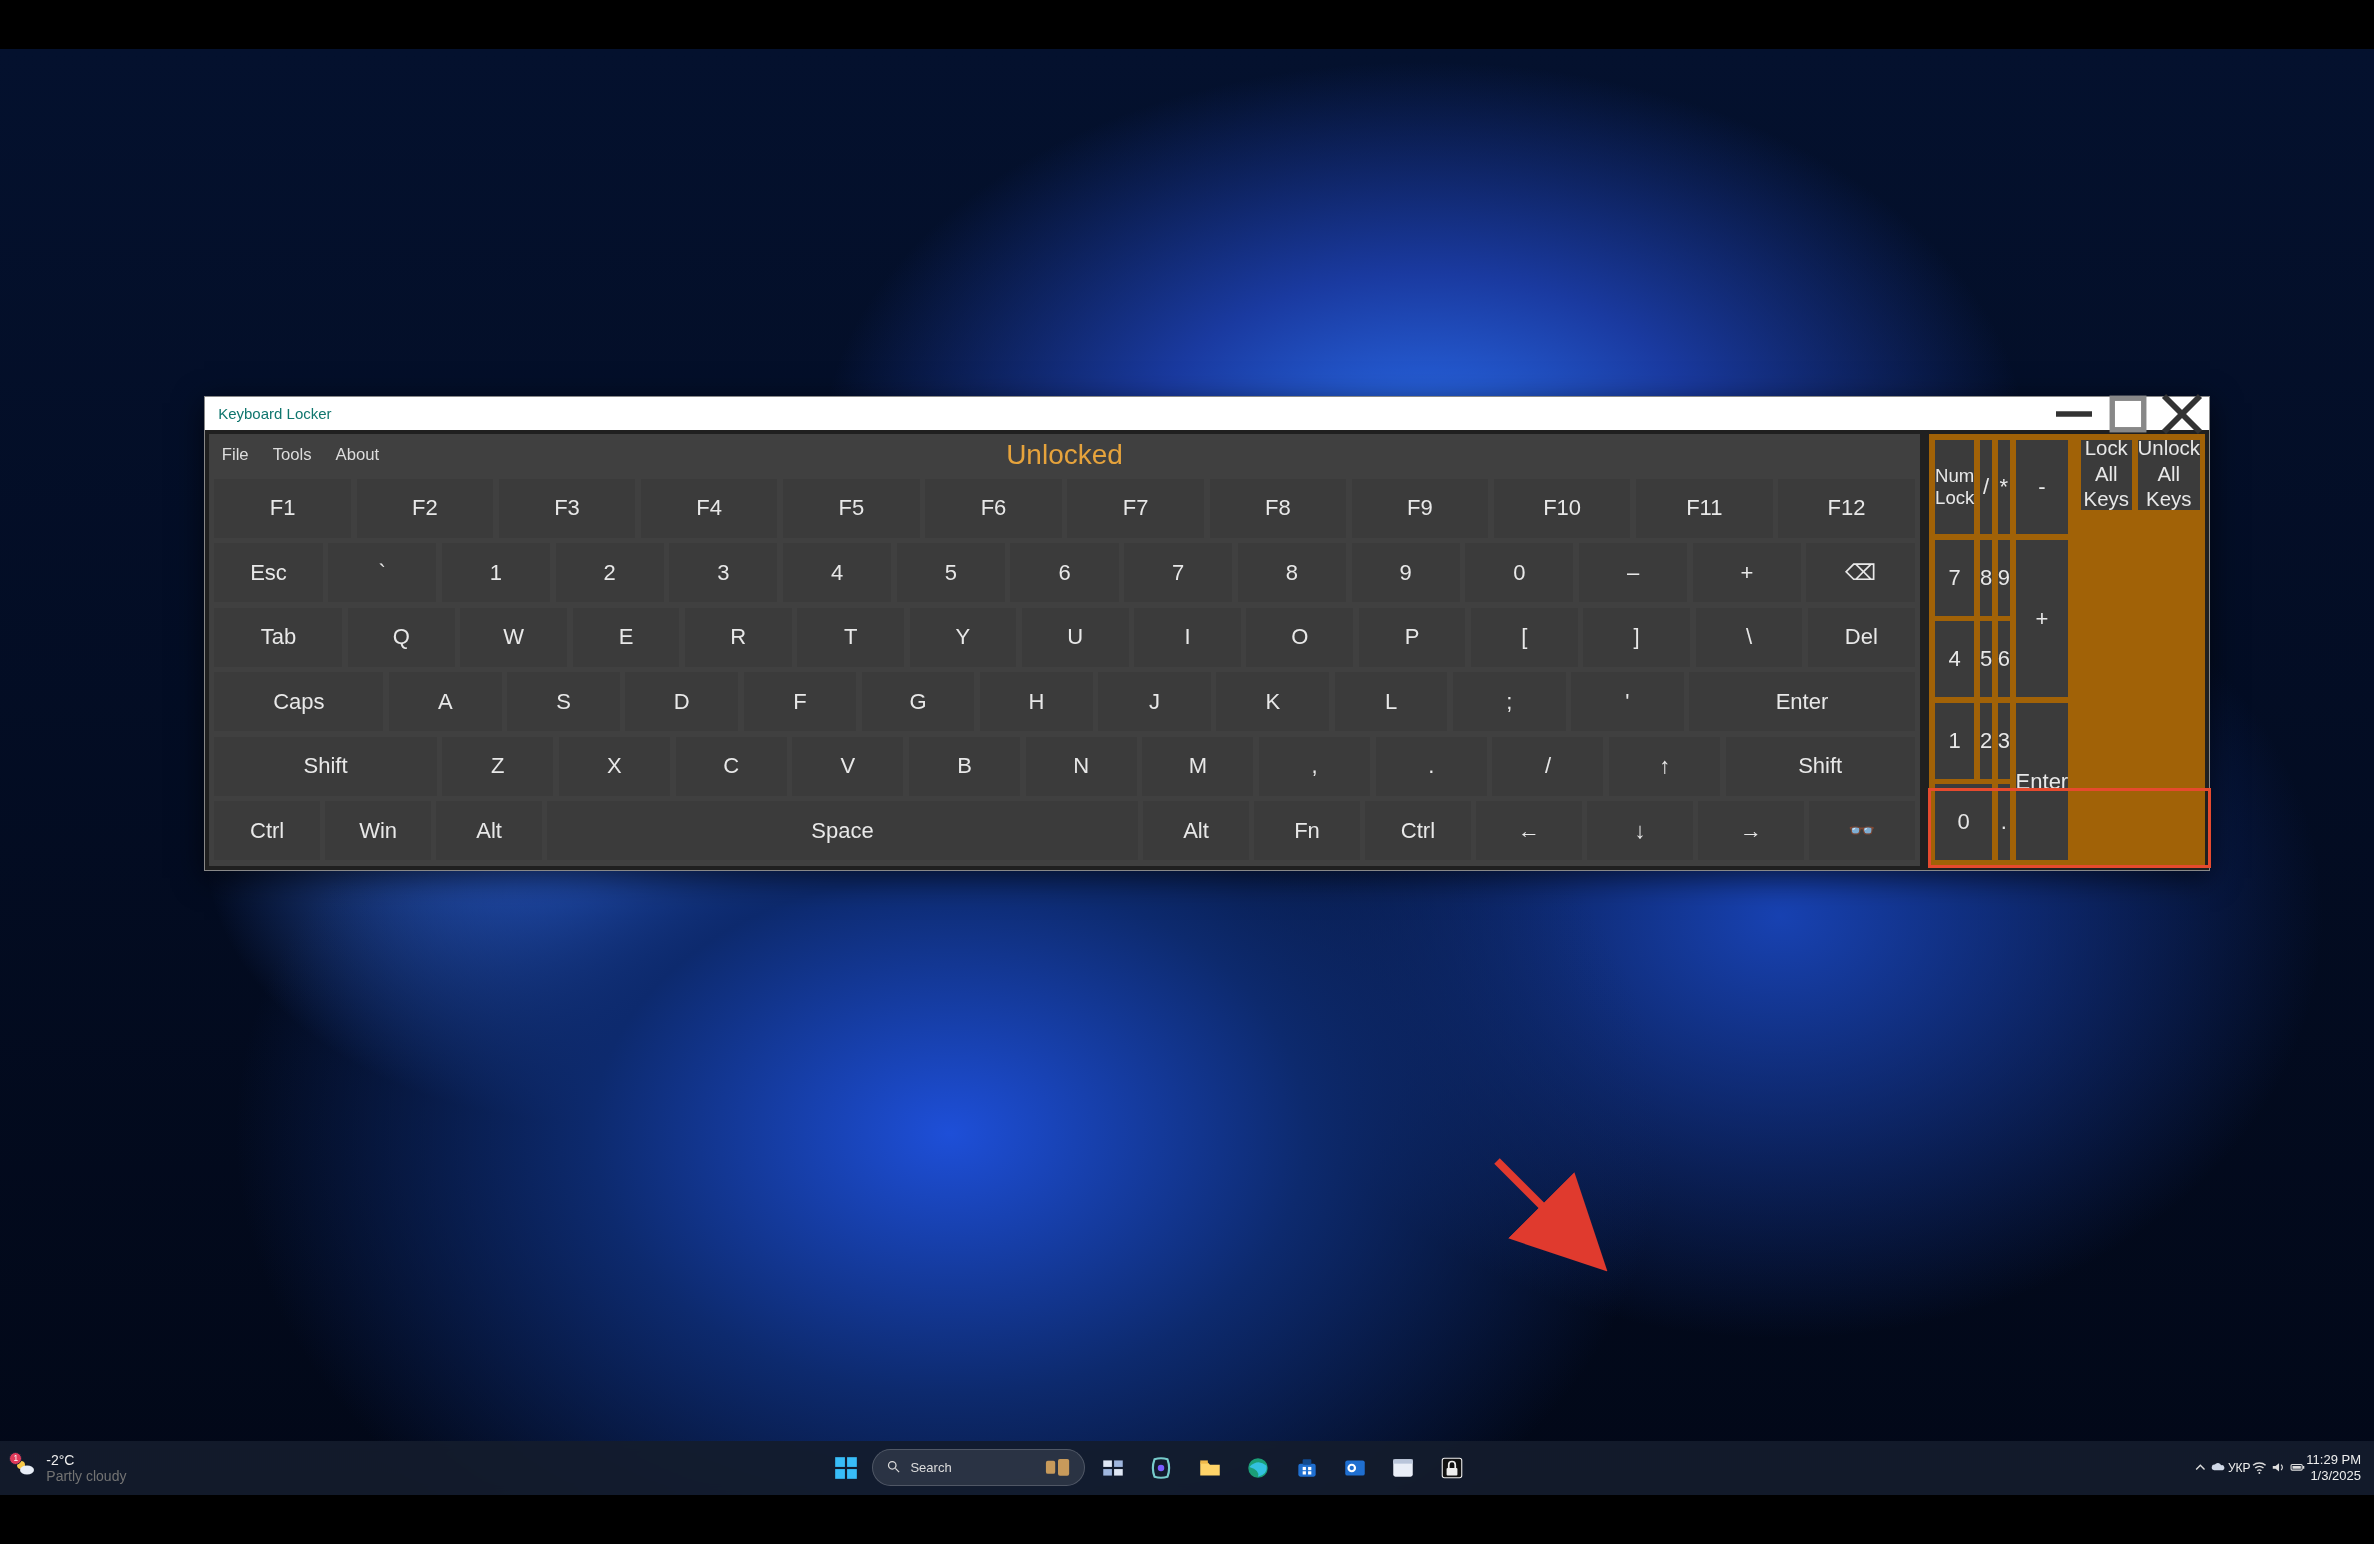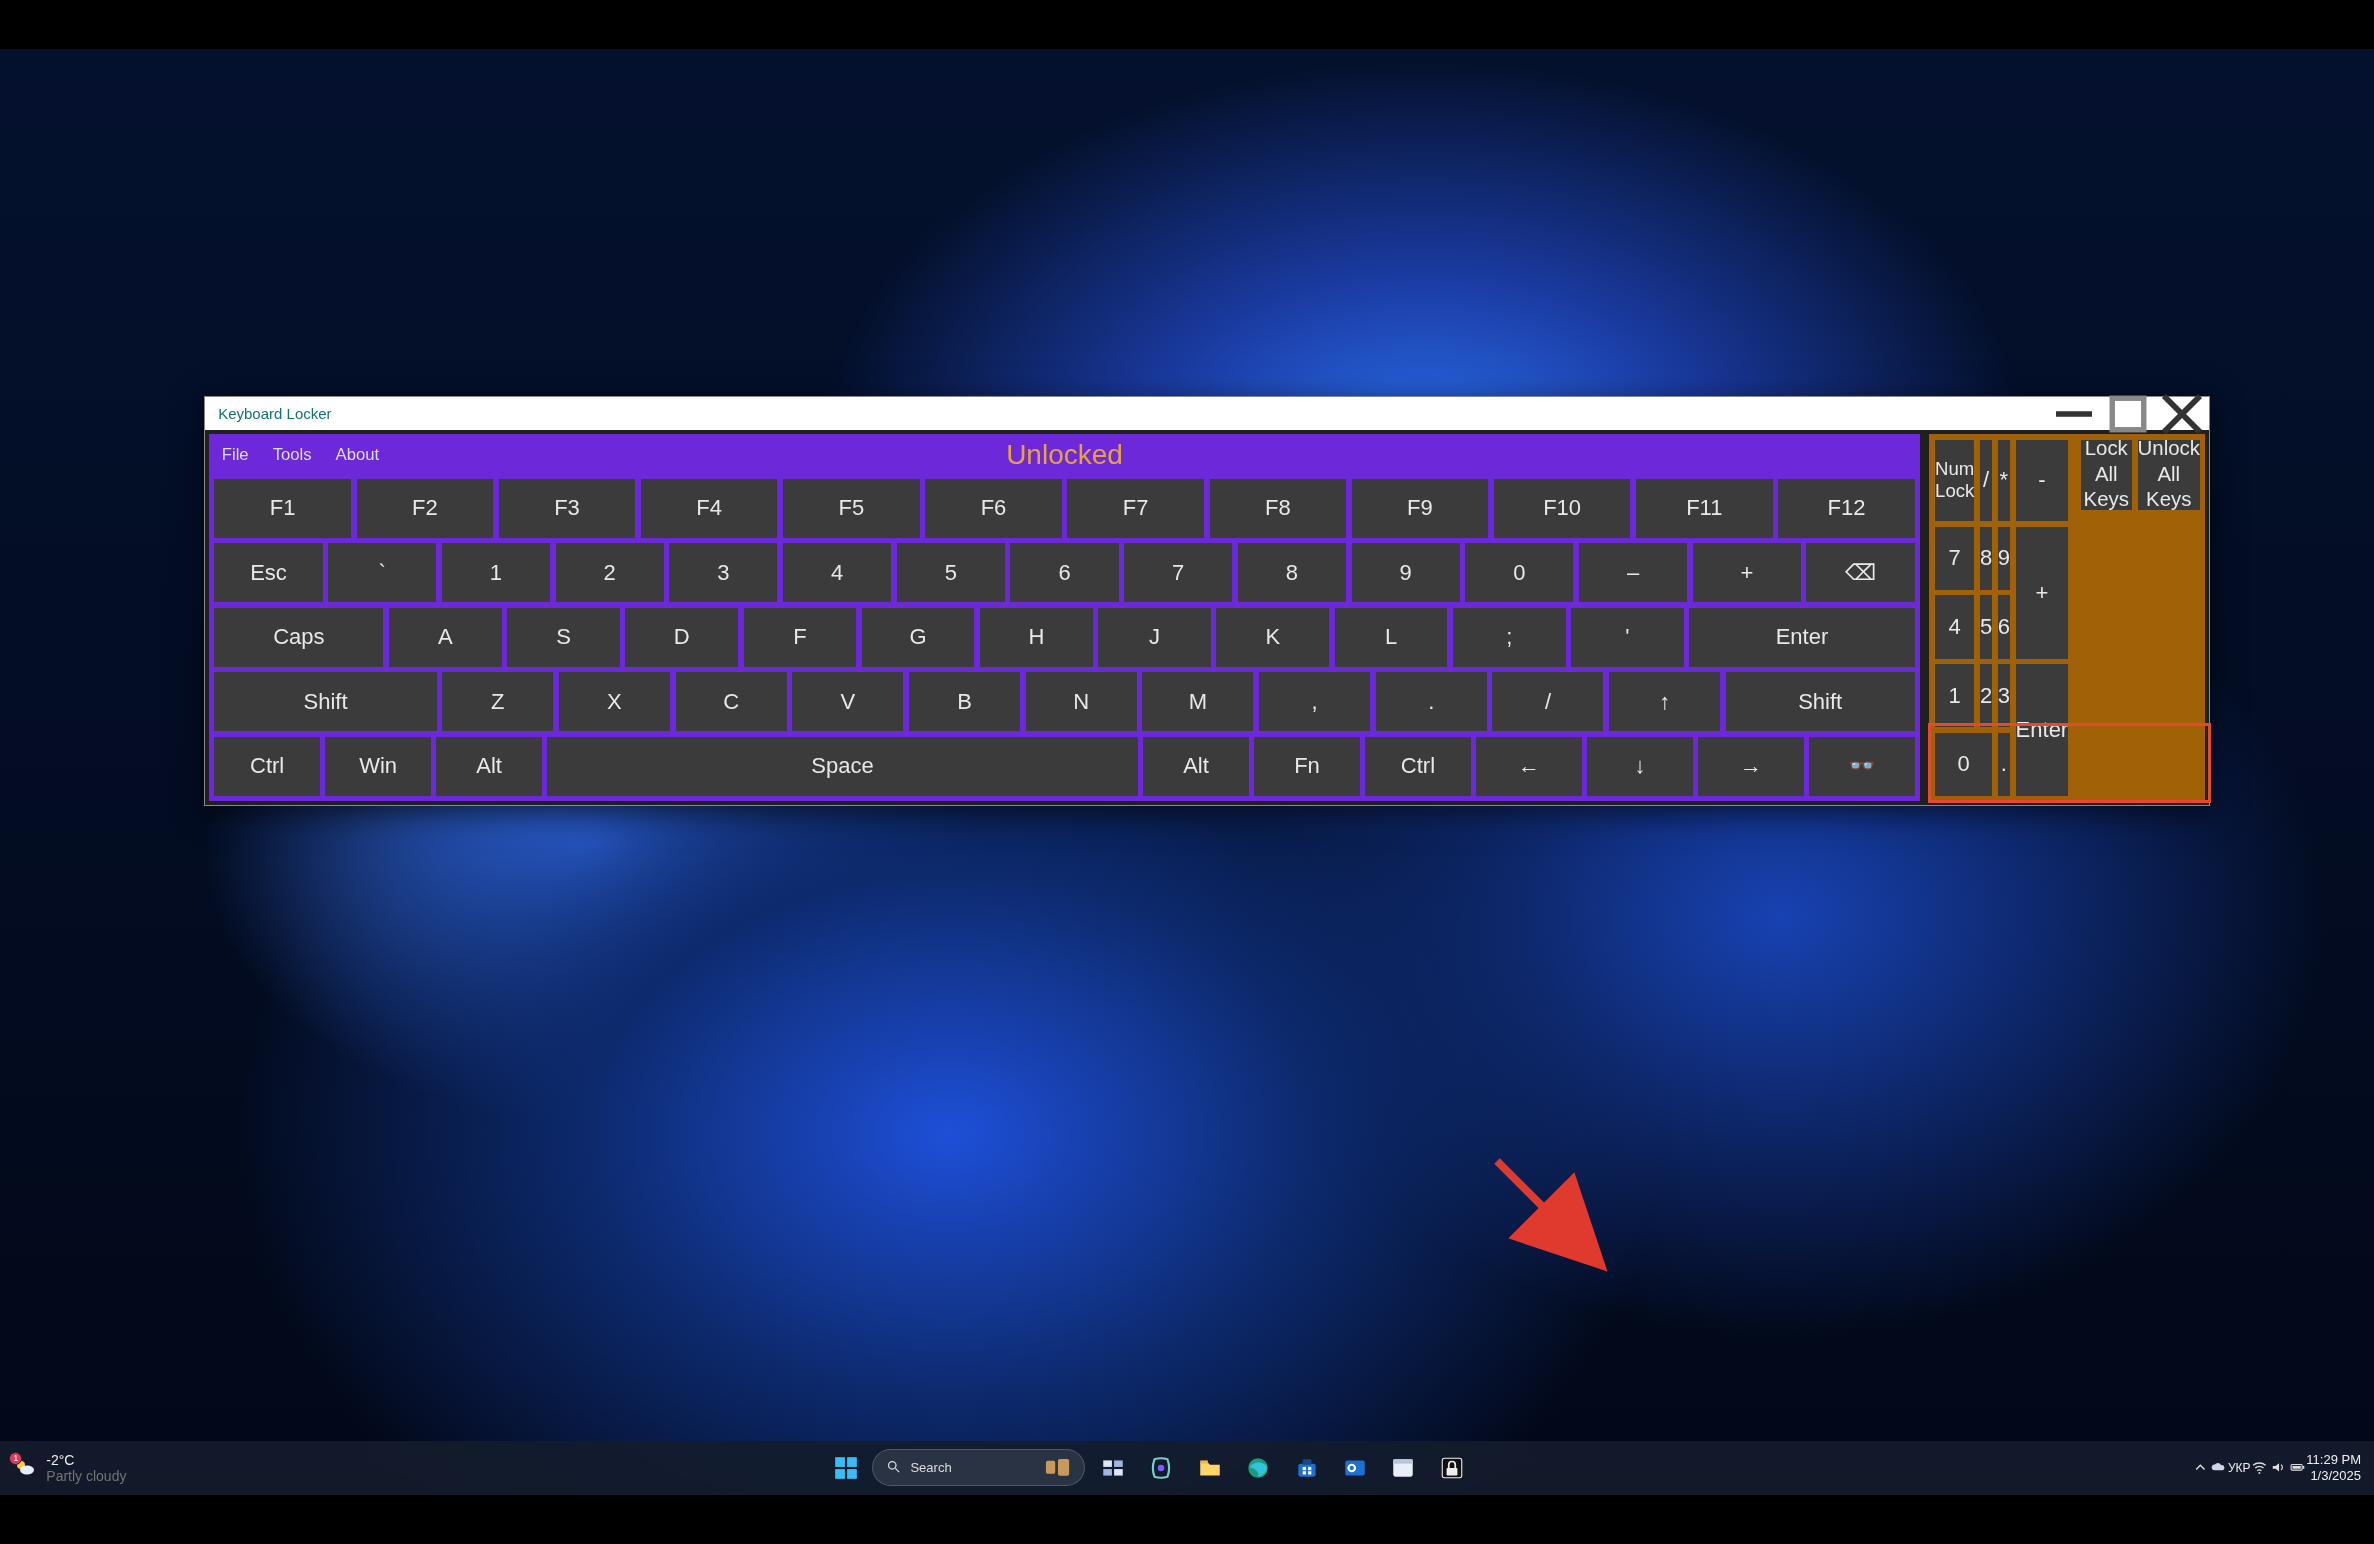--- a/index.html
+++ b/index.html
@@ -95,21 +95,21 @@
 
   .app-body {
     display: flex;
     gap: 9.3px;
     padding: 3.7px;
     background: #202020;
   }
 
   .main-panel {
     flex: 1;
-    background: #6d28d9;
+    background: #404040;
     padding: 1.9px;
   }
   .side-panel {
     width: 276px;
     background: #a16207;
     padding: 1.9px;
     display: flex;
     flex-direction: row;
     gap: 5px;
   }
@@ -347,20 +347,37 @@
                 <div class="key w1">8</div>
                 <div class="key w1">9</div>
                 <div class="key w1">0</div>
                 <div class="key w1">–</div>
                 <div class="key w1">+</div>
                 <div class="key w1">
                   <span>⌫</span>
                 </div>
               </div>
 
+              <div class="kbd-row">
+                <div class="key w1-2">Tab</div>
+                <div class="key w1">Q</div>
+                <div class="key w1">W</div>
+                <div class="key w1">E</div>
+                <div class="key w1">R</div>
+                <div class="key w1">T</div>
+                <div class="key w1">Y</div>
+                <div class="key w1">U</div>
+                <div class="key w1">I</div>
+                <div class="key w1">O</div>
+                <div class="key w1">P</div>
+                <div class="key w1">[</div>
+                <div class="key w1">]</div>
+                <div class="key w1">\</div>
+                <div class="key w1">Del</div>
+              </div>
 
               <div class="kbd-row">
                 <div class="key w1-5">Caps</div>
                 <div class="key w1">A</div>
                 <div class="key w1">S</div>
                 <div class="key w1">D</div>
                 <div class="key w1">F</div>
                 <div class="key w1">G</div>
                 <div class="key w1">H</div>
                 <div class="key w1">J</div>

